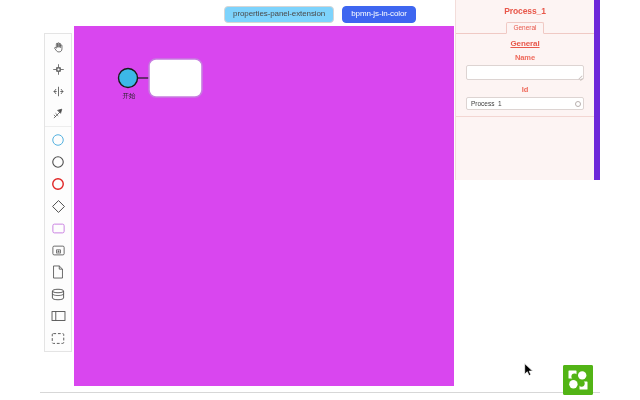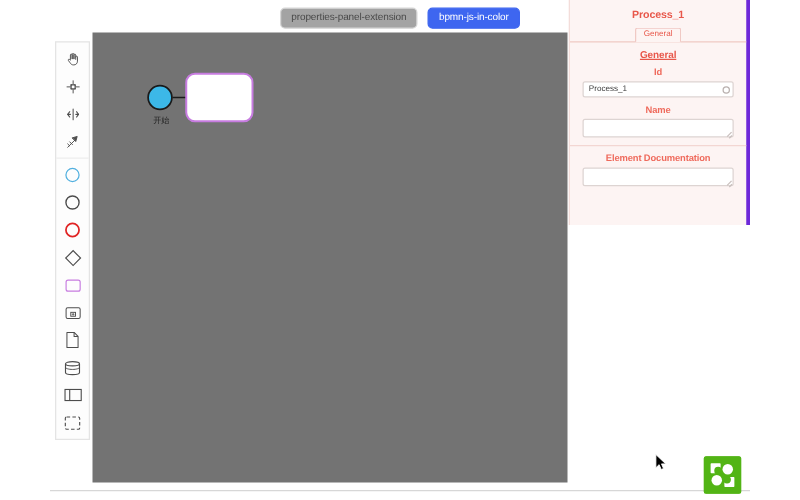--- a/index.html
+++ b/index.html
@@ -30,21 +30,21 @@
   }
   .tab {
     height: 17px;
     padding: 0 8px;
     display: flex;
     align-items: center;
     justify-content: center;
     font-size: 8px;
     letter-spacing: -0.1px;
     color: #4a4a4a;
-    background: #a3a3a3;
+    background: #7dd3fc;
     border: 1px solid #d6d6d6;
     border-radius: 4px;
     white-space: nowrap;
     cursor: pointer;
     line-height: 1;
   }
   .tab.active {
     background: #3e66f0;
     border-color: #3e66f0;
     color: #ffffff;
@@ -76,21 +76,21 @@
     justify-content: center;
     cursor: pointer;
   }
   .palette-entry svg { display: block; }
 
   
   .canvas {
     position: absolute;
     left: 74px; top: 26px;
     width: 380px; height: 360px;
-    background: #737373;
+    background: #d946ef;
     overflow: hidden;
   }
   .bpmn-label {
     position: absolute;
     font-size: 6.5px;
     color: #222;
     text-align: center;
     white-space: nowrap;
     font-family: "DejaVu Sans", sans-serif;
   }
@@ -111,21 +111,21 @@
     border-radius: 2px;
   }
 
   
   .props-panel {
     position: absolute;
     left: 455px; top: 0;
     width: 145px; height: 180px;
     background: #fdf4f3;
     border-left: 1px solid #f3ddda;
-    border-right: 3px solid #6d28d9;
+    border-right: 6px solid #6d28d9;
     color: #e8574a;
     font-size: 8px;
   }
   .props-title {
     text-align: center;
     font-size: 8.5px;
     font-weight: bold;
     color: #e8574a;
     padding-top: 6px;
     letter-spacing: -0.1px;
@@ -396,45 +396,38 @@
 
     <div class="tabs-row">
       <div class="tabs-underline"></div>
       <div class="ptab">General</div>
     </div>
 
     <div class="section">
       <div class="section-title">General</div>
 
       <div class="field">
+        <span class="field-label">Name</span>
+        <div class="p-textarea-wrap">
+          <textarea class="p-textarea" placeholder="" style=""></textarea>
+          <span class="resize-grip"></span>
+        </div>
+      </div>
+
+      <div class="field">
         <span class="field-label">Id</span>
         <div class="input-wrap">
           <input class="p-input" type="text" value="Process_1" style="">
           <span class="clear-icon"></span>
         </div>
       </div>
-
-      <div class="field">
-        <span class="field-label">Name</span>
-        <div class="p-textarea-wrap">
-          <textarea class="p-textarea" placeholder="" style=""></textarea>
-          <span class="resize-grip"></span>
-        </div>
-      </div>
     </div>
 
     <div class="section">
 
-      <div class="field">
-        <span class="field-label">Element Documentation</span>
-        <div class="p-textarea-wrap">
-          <textarea class="p-textarea" placeholder="" style=""></textarea>
-          <span class="resize-grip"></span>
-        </div>
-      </div>
     </div>
 
   </div>
 
   <div class="mouse-cursor">
     <svg width="10" height="14" viewBox="0 0 10 14">
       <path d="M0.7 0.6 L0.7 11.2 L3.3 8.7 L5 12.6 L6.8 11.8 L5.2 8.1 L8.6 8.1 Z" fill="#000000" stroke="#ffffff" stroke-width="0.7"></path>
     </svg>
   </div>
 

